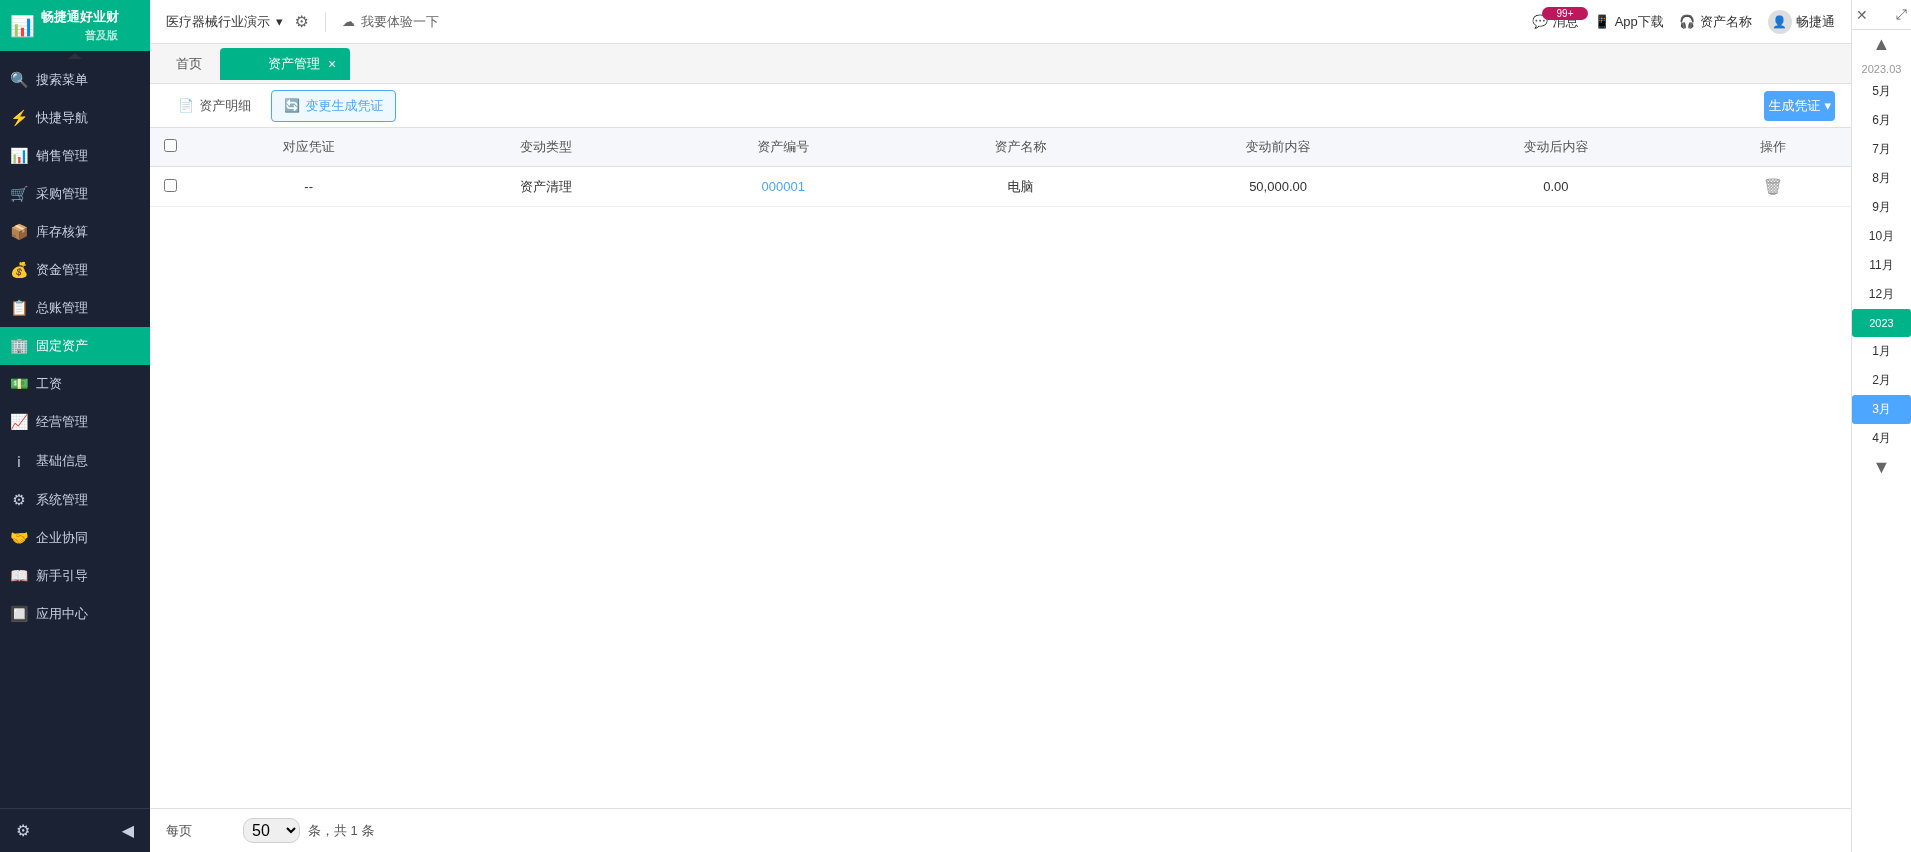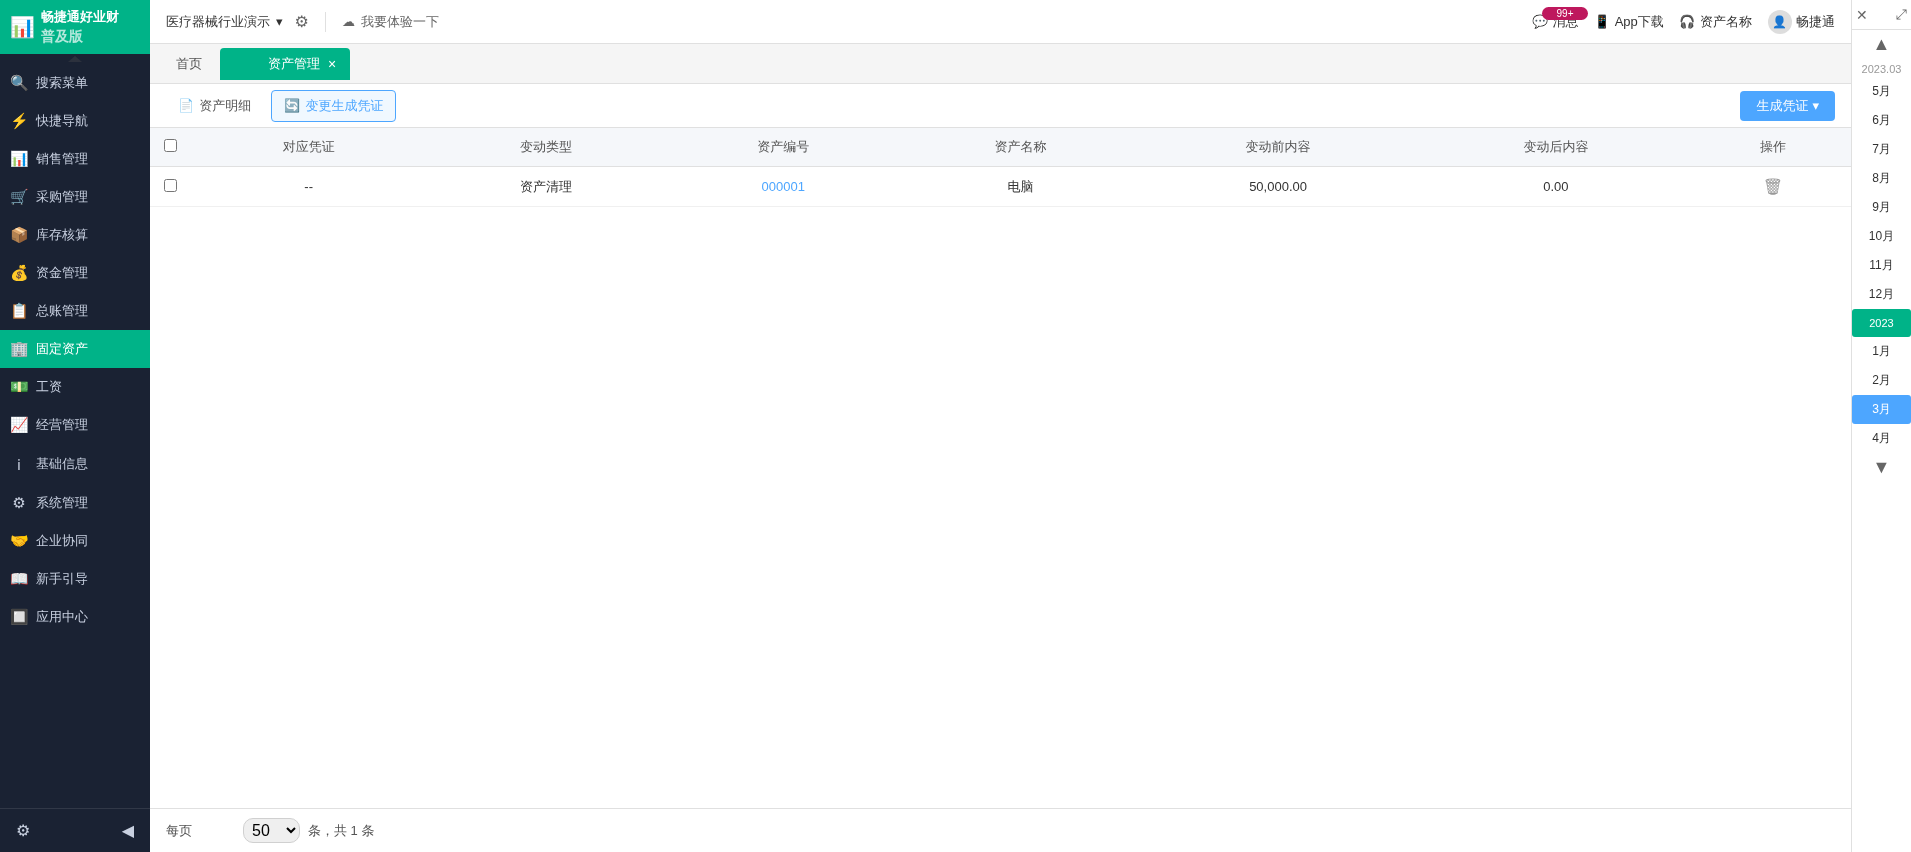--- a/index.html
+++ b/index.html
@@ -19,23 +19,24 @@
       background: #00b388;
       padding: 8px 10px;
       display: flex;
       align-items: center;
       gap: 6px;
       color: #fff;
       font-size: 13px;
       font-weight: bold;
     }
     .sidebar-logo-sub {
-      font-size: 14px;
+      font-size: 11px;
       color: rgba(255,255,255,0.7);
       margin-top: 2px;
+      margin-left: 44px;
     }
     .sidebar-scroll {
       flex: 1;
       overflow-y: auto;
       overflow-x: hidden;
     }
     .sidebar-item {
       display: flex;
       align-items: center;
       gap: 8px;
@@ -234,21 +235,21 @@
       border-radius: 4px;
     }
     .subtab-right {
       margin-left: auto;
     }
     .btn-generate {
       background: #4da6ff;
       color: #fff;
       border: none;
       border-radius: 4px;
-      padding: 6px 16px;
+      padding: 6px 4px;
       cursor: pointer;
       font-size: 13px;
       display: flex;
       align-items: center;
       gap: 4px;
     }
 
     
     .table-wrapper {
       flex: 1;

